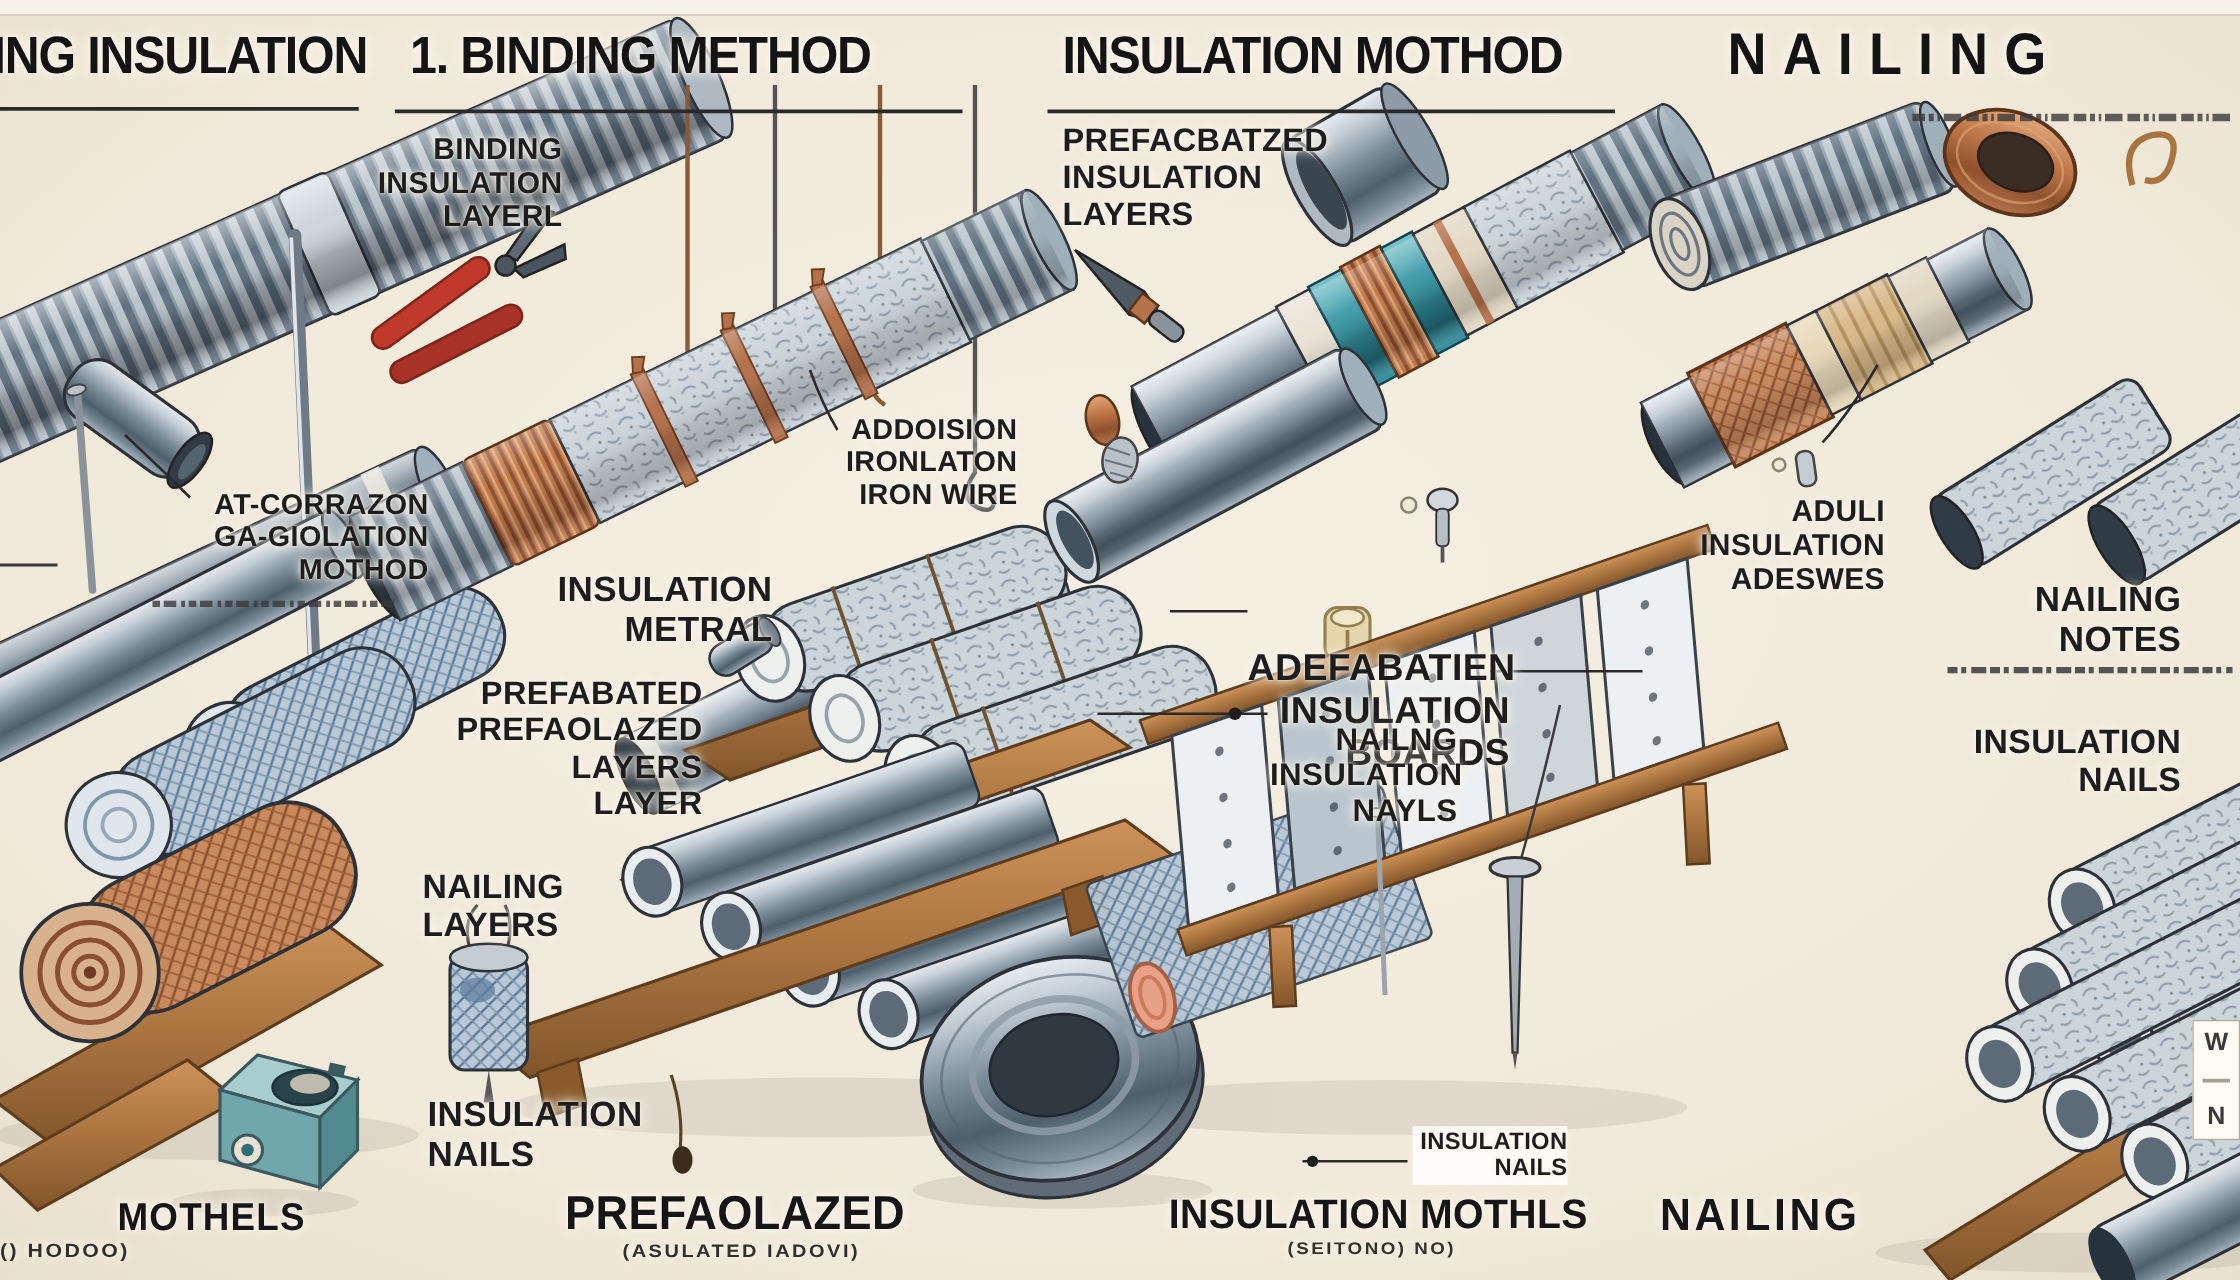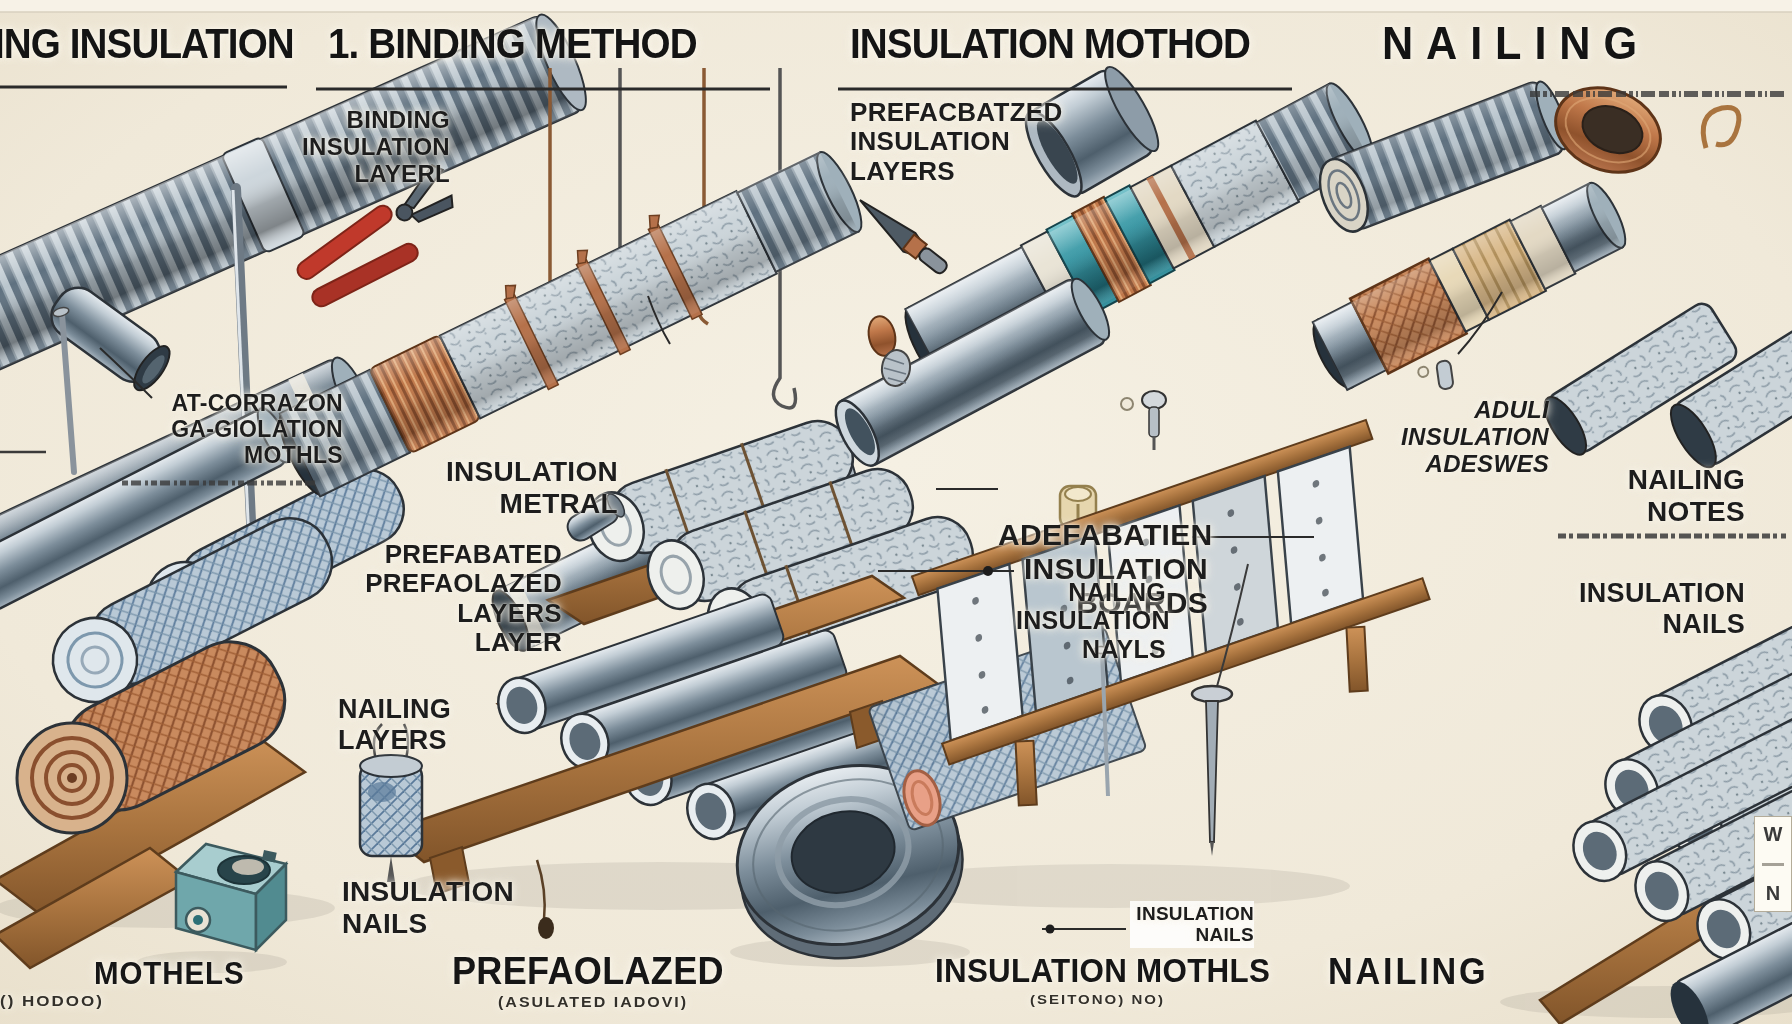--- a/index.html
+++ b/index.html
@@ -503,27 +503,30 @@
 </g>
 </svg>
 
 <div class="lbl title" style="left:-6px;top:20px;font-size:42px;">ING INSULATION</div>
 <div class="lbl title" style="left:328px;top:20px;font-size:42px;">1. BINDING METHOD</div>
 <div class="lbl title" style="left:850px;top:20px;font-size:42px;">INSULATION MOTHOD</div>
 <div class="lbl title" style="left:1382px;top:16px;font-size:47px;letter-spacing:14px;">NAILING</div>
 
 <div class="lbl ctr" style="left:128px;top:390px;width:215px;font-size:23px;">AT-CORRAZON
 GA-GIOLATION
-MOTHLS</div>
+MOTHOD</div>
 <div class="lbl footer" style="left:94px;top:956px;font-size:31px;letter-spacing:1px;">MOTHELS</div>
 <div class="lbl scr" style="left:0px;top:992px;font-size:17px;">() HODOO)</div>
 
 <div class="lbl ctr" style="left:298px;top:106px;width:152px;font-size:24px;">BINDING
 INSULATION
 LAYERL</div>
+<div class="lbl ctr" style="left:666px;top:330px;width:148px;font-size:23px;">ADDOISION
+IRONLATON
+IRON WIRE</div>
 <div class="lbl ctr" style="left:413px;top:456px;width:205px;font-size:28px;">INSULATION
 METRAL</div>
 <div class="lbl ctr" style="left:342px;top:540px;width:220px;font-size:26px;">PREFABATED
 PREFAOLAZED
 LAYERS
 LAYER</div>
 <div class="lbl" style="left:338px;top:694px;width:140px;font-size:27px;">NAILING
 LAYERS</div>
 <div class="lbl" style="left:342px;top:876px;width:180px;font-size:28px;">INSULATION
 NAILS</div>
@@ -532,21 +535,21 @@
 
 <div class="lbl" style="left:850px;top:82px;width:220px;font-size:26px;margin-top:16px;">PREFACBATZED
 INSULATION
 LAYERS</div>
 <div class="lbl ctr" style="left:998px;top:486px;width:210px;font-size:30px;margin-top:32px;">ADEFABATIEN
 INSULATION
 BOARDS</div>
 <div class="lbl ctr" style="left:1016px;top:578px;width:150px;font-size:25px;">NAILNG
 INSULATION
 NAYLS</div>
-<div class="lbl ctr" style="left:1381px;top:396px;width:168px;font-size:24px;font-style:italic;">ADULI
+<div class="lbl ctr" style="left:1340px;top:396px;width:168px;font-size:24px;">ADULI
 INSULATION
 ADESWES</div>
 <div class="lbl ctr" style="left:1130px;top:901px;width:124px;font-size:19px;background:rgba(255,255,255,.85);padding:2px 0;">INSULATION
 NAILS</div>
 <div class="lbl footer" style="left:935px;top:952px;font-size:33px;">INSULATION MOTHLS</div>
 <div class="lbl scr" style="left:1030px;top:992px;font-size:15px;">(SEITONO) NO)</div>
 
 <div class="lbl ctr" style="left:1580px;top:464px;width:165px;font-size:28px;">NAILING
 NOTES</div>
 <div class="lbl ctr" style="left:1540px;top:578px;width:205px;font-size:27px;">INSULATION

